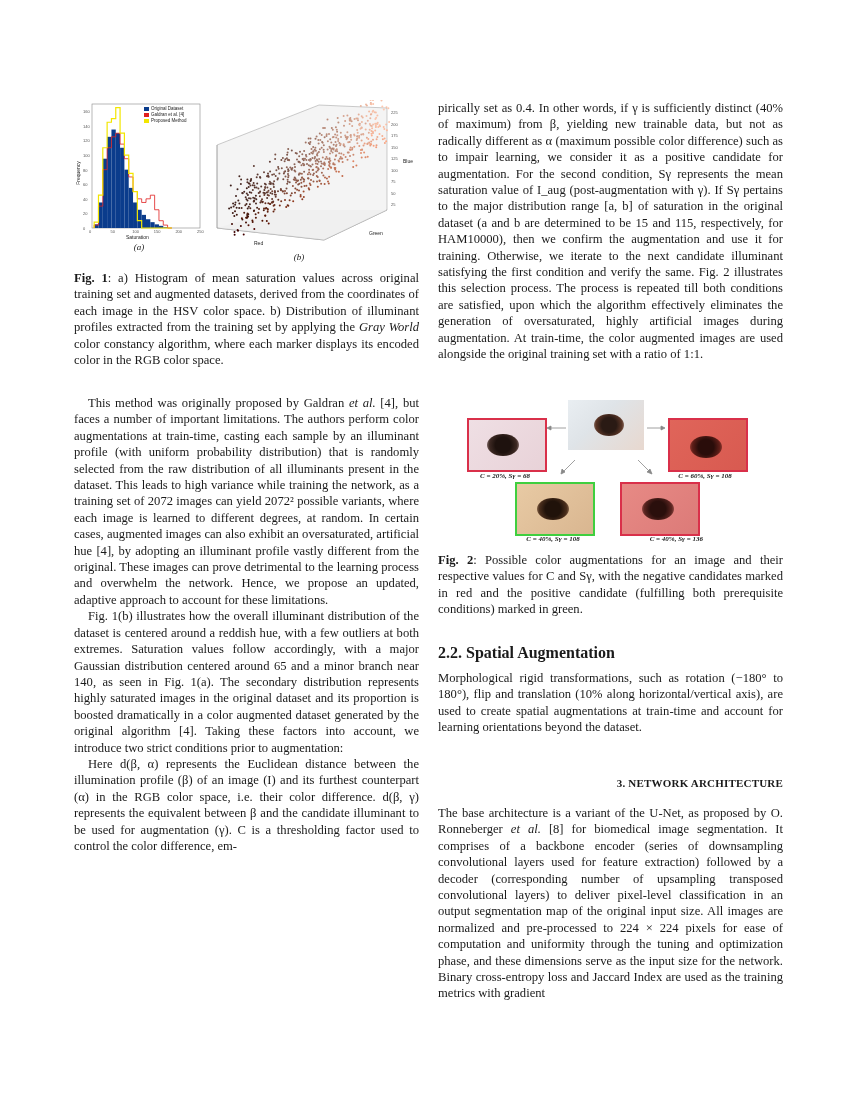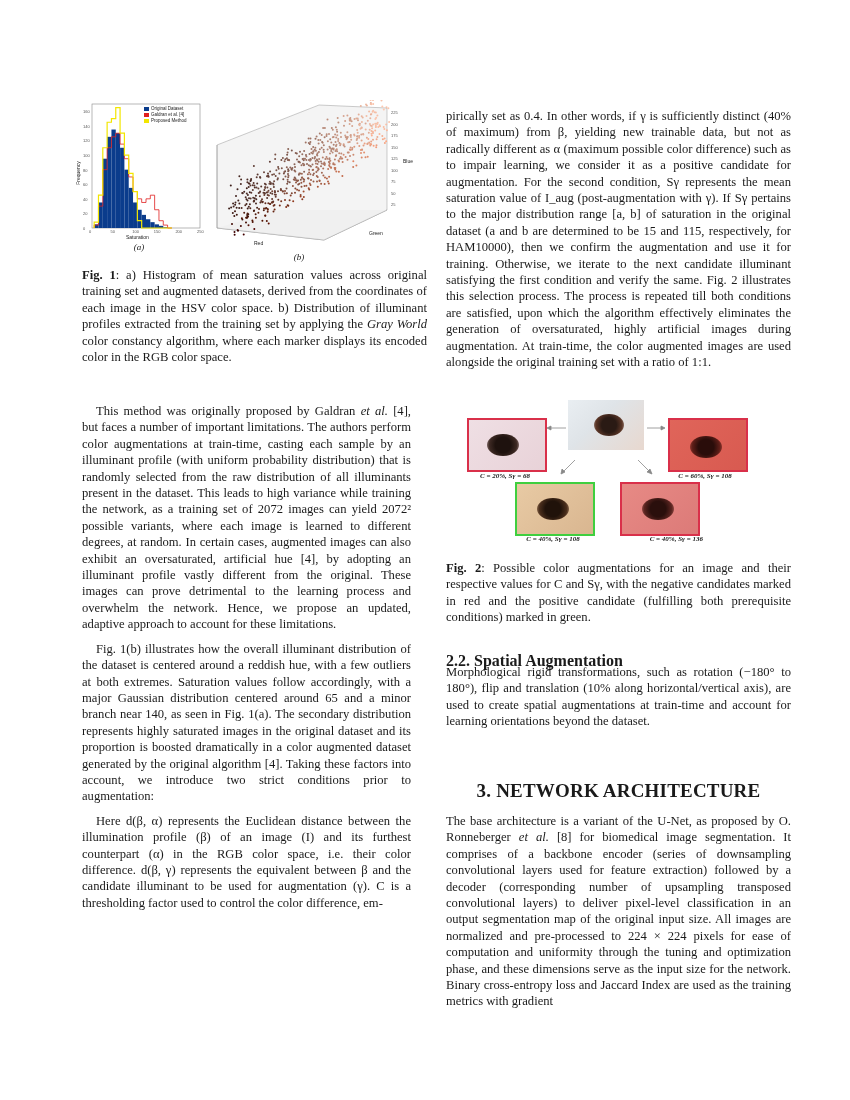--- a/index.html
+++ b/index.html
@@ -1,26 +1,26 @@
 <!DOCTYPE html>
 <html><head>
 <meta charset="utf-8">
 <style>
   html, body { margin:0; padding:0; background:#ffffff; }
   body { width:850px; height:1100px; position:relative; overflow:hidden;
          font-family:"Liberation Serif", "DejaVu Serif", serif; color:#1a1a1a; }
   .col { position:absolute; width:345px; font-size:12.6px; line-height:16.4px; text-align:justify; }
   .col-left { left:74px; top:0; }
   .col-right { left:438px; top:0; }
-  p { margin:8px; }
+  p { margin:0; }
   .indent { text-indent:14px; }
   .eq { text-align:center; font-style:italic; margin:6px 0; }
   .caption b { font-weight:bold; }
   .heading { font-weight:bold; font-size:16px; }
-  .heading-center { text-align:center; font-weight:bold; font-size:19px; letter-spacing:0.2px; }
+  .heading-center { text-align:right; font-weight:bold; font-size:11px; letter-spacing:0.2px; }
   i { font-style:italic; }
   .abs { position:absolute; }
   
   .fig1 { position:absolute; left:74px; top:100px; width:350px; height:165px; }
   .fig-sublabel { font-style:italic; font-size:9px; text-align:center; position:absolute; }
   .tick { position:absolute; font-family:"Liberation Sans", sans-serif; font-size:4px; color:#555; }
   .axis-label { position:absolute; font-family:"Liberation Sans", sans-serif; font-size:5px; color:#222; }
   .legend { position:absolute; left:70px; top:6px; font-family:"Liberation Sans", sans-serif; font-size:4.5px; line-height:6px; background:#fff; }
   .legend .sw { display:inline-block; width:5px; height:4px; margin-right:2px; vertical-align:middle; }
   
@@ -759,40 +759,40 @@
         <div class="tick" style="left: 182px; top: 67.5px;">100</div>
         <div class="tick" style="left: 182px; top: 79px;">75</div>
         <div class="tick" style="left: 182px; top: 90.5px;">50</div>
         <div class="tick" style="left: 182px; top: 102px;">25</div>
       </div>
     <div class="fig-sublabel" style="left:80px; top:152px; width:20px;">(b)</div>
   </div>
 </div>
 
 <div class="col col-left">
-  <p class="caption abs" style="top:259px; width:345px;">
+  <p class="caption abs" style="top:270px; width:345px;">
     <b>Fig. 1</b><span>: a) Histogram of mean saturation values across original training set and augmented datasets, derived from the coordinates of each image in the HSV color space. b) Distribution of illuminant profiles extracted from the training set by applying the </span><i>Gray World</i><span> color constancy algorithm, where each marker displays its encoded color in the RGB color space.</span>
   </p>
 
   <div class="abs" style="top:395px; width:345px;">
     <p class="indent"><span>This method was originally proposed by Galdran </span><i>et al.</i><span> [4], but faces a number of important limitations. The authors perform color augmentations at train-time, casting each sample by an illuminant profile (with uniform probability distribution) that is randomly selected from the raw distribution of all illuminants present in the dataset. This leads to high variance while training the network, as a training set of 2072 images can yield 2072² possible variants, where each image is learned to different degrees, at random. In certain cases, augmented images can also exhibit an oversaturated, artificial hue [4], by adopting an illuminant profile vastly different from the original. These images can prove detrimental to the learning process and overwhelm the network. Hence, we propose an updated, adaptive approach to account for these limitations.</span></p>
     <p class="indent">Fig. 1(b) illustrates how the overall illuminant distribution of the dataset is centered around a reddish hue, with a few outliers at both extremes. Saturation values follow accordingly, with a major Gaussian distribution centered around 65 and a minor branch near 140, as seen in Fig. 1(a). The secondary distribution represents highly saturated images in the original dataset and its proportion is boosted dramatically in a color augmented dataset generated by the original algorithm [4]. Taking these factors into account, we introduce two strict conditions prior to augmentation:</p>
     <p class="indent">Here d(β, α) represents the Euclidean distance between the illumination profile (β) of an image (I) and its furthest counterpart (α) in the RGB color space, i.e. their color difference. d(β, γ) represents the equivalent between β and the candidate illuminant to be used for augmentation (γ). C is a thresholding factor used to control the color difference, em-</p>
   </div>
 </div>
 
 <div class="col col-right">
   <p class="abs" style="top:100px; width:345px;">pirically set as 0.4. In other words, if γ is sufficiently distinct (40% of maximum) from β, yielding new trainable data, but not as radically different as α (maximum possible color difference) such as to impair learning, we consider it as a positive candidate for augmentation. For the second condition, Sγ represents the mean saturation value of I_aug (post-augmentation with γ). If Sγ pertains to the major distribution range [a, b] of saturation in the original dataset (a and b are determined to be 15 and 115, respectively, for HAM10000), then we confirm the augmentation and use it for training. Otherwise, we iterate to the next candidate illuminant satisfying the first condition and verify the same. Fig. 2 illustrates this selection process. The process is repeated till both conditions are satisfied, upon which the algorithm effectively eliminates the generation of oversaturated, highly artificial images during augmentation. At train-time, the color augmented images are used alongside the original training set with a ratio of 1:1.</p>
 
   <p class="caption abs" style="top:552px; width:345px;">
     <b>Fig. 2</b><span>: Possible color augmentations for an image and their respective values for C and Sγ, with the negative candidates marked in red and the positive candidate (fulfilling both prerequisite conditions) marked in green.</span>
   </p>
 
   <p class="heading abs" style="top:645px;">2.2.  Spatial Augmentation</p>
-  <p class="abs" style="top:656px; width:345px;">Morphological rigid transformations, such as rotation (−180° to 180°), flip and translation (10% along horizontal/vertical axis), are used to create spatial augmentations at train-time and account for learning orientations beyond the dataset.</p>
+  <p class="abs" style="top:670px; width:345px;">Morphological rigid transformations, such as rotation (−180° to 180°), flip and translation (10% along horizontal/vertical axis), are used to create spatial augmentations at train-time and account for learning orientations beyond the dataset.</p>
 
   <p class="heading-center abs" style="top:775px; width:345px;">3.  NETWORK ARCHITECTURE</p>
   <p class="abs" style="top:805px; width:345px;"><span>The base architecture is a variant of the U-Net, as proposed by O. Ronneberger </span><i>et al.</i><span> [8] for biomedical image segmentation. It comprises of a backbone encoder (series of downsampling convolutional layers used for feature extraction) followed by a decoder (corresponding number of upsampling transposed convolutional layers) to deliver pixel-level classification in an output segmentation map of the original input size. All images are normalized and pre-processed to 224 × 224 pixels for ease of computation and uniformity through the tuning and optimization phase, and these dimensions serve as the input size for the network. Binary cross-entropy loss and Jaccard Index are used as the training metrics with gradient</span></p>
 </div>
 
 <div class="fig2">
 
   <div class="thumb" style="left:108px; top:2px; background:linear-gradient(135deg,#e9eef2,#dfe4e8 40%,#e8d8cf);">
     <div class="lesion" style="left:26px; top:14px; width:30px; height:22px; background:radial-gradient(circle,#2a1a14 40%,#5a3526 70%,rgba(160,110,80,0.3) 100%);"></div>
   </div>

